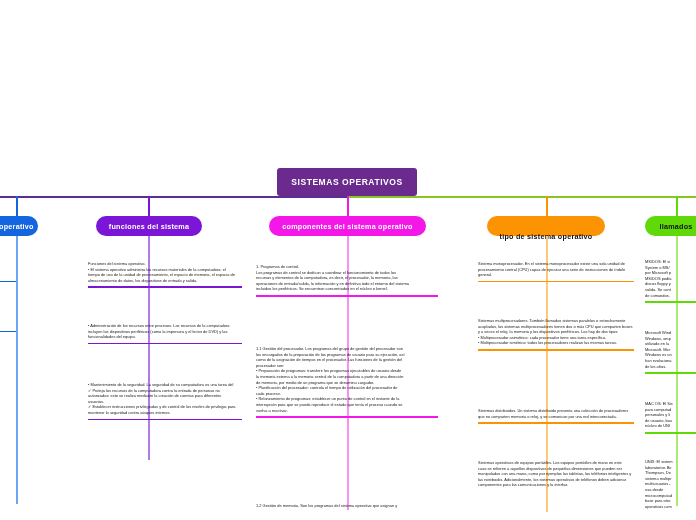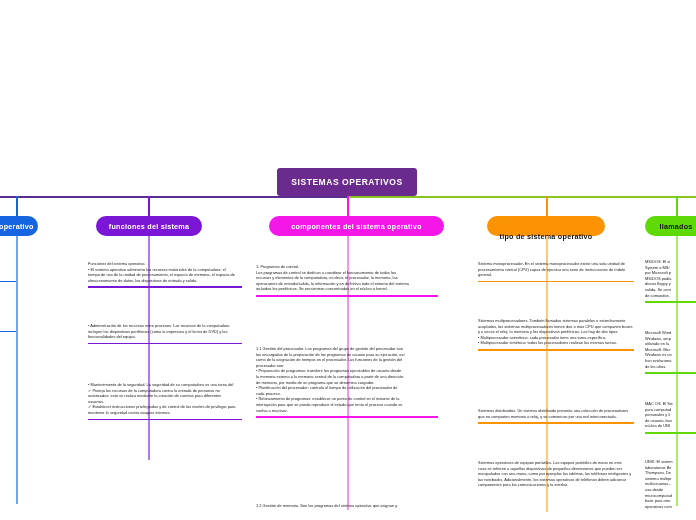--- a/index.html
+++ b/index.html
@@ -175,21 +175,21 @@
     <span class="leaf-text">• Mantenimiento de la seguridad. La seguridad de su computadora es una tarea del
 ✓ Proteja los recursos de la computadora contra la entrada de personas no
 autorizadas: esto se realiza mediante la creación de cuentas para diferentes
 usuarios.
 ✓ Establecer instrucciones privilegiadas y de control de los niveles de privilegio para
 mantener la seguridad contra ataques internos.</span>
     <span class="leaf-rule" style="background:#7B16D6;"></span>
   </div>
 
   <div class="drop" style="left:347px; background:#F318E8;"></div>
-  <div class="branch-head bh-magenta" style="left:269px; top:216px; width:175px;">
+  <div class="branch-head bh-magenta" style="left:269px; top:216px; width:157px;">
     <span class="bh-label">componentes del sistema operativo</span>
   </div>
   <div class="spine" style="left:347px; top:236px; height:274px; background:#F892F2;"></div>
 
   <div class="leaf" style="left:256px; top:264px; width:182px;">
     <span class="leaf-text">1. Programas de control.
 Los programas de control se dedican a coordinar el funcionamiento de todos los
 recursos y elementos de la computadora, es decir, el procesador, la memoria, las
 operaciones de entrada/salida, la información y en definitiva todo el entorno del sistema
 incluidos los periféricos. Se encuentran concentrados en el núcleo o kernel.</span>

